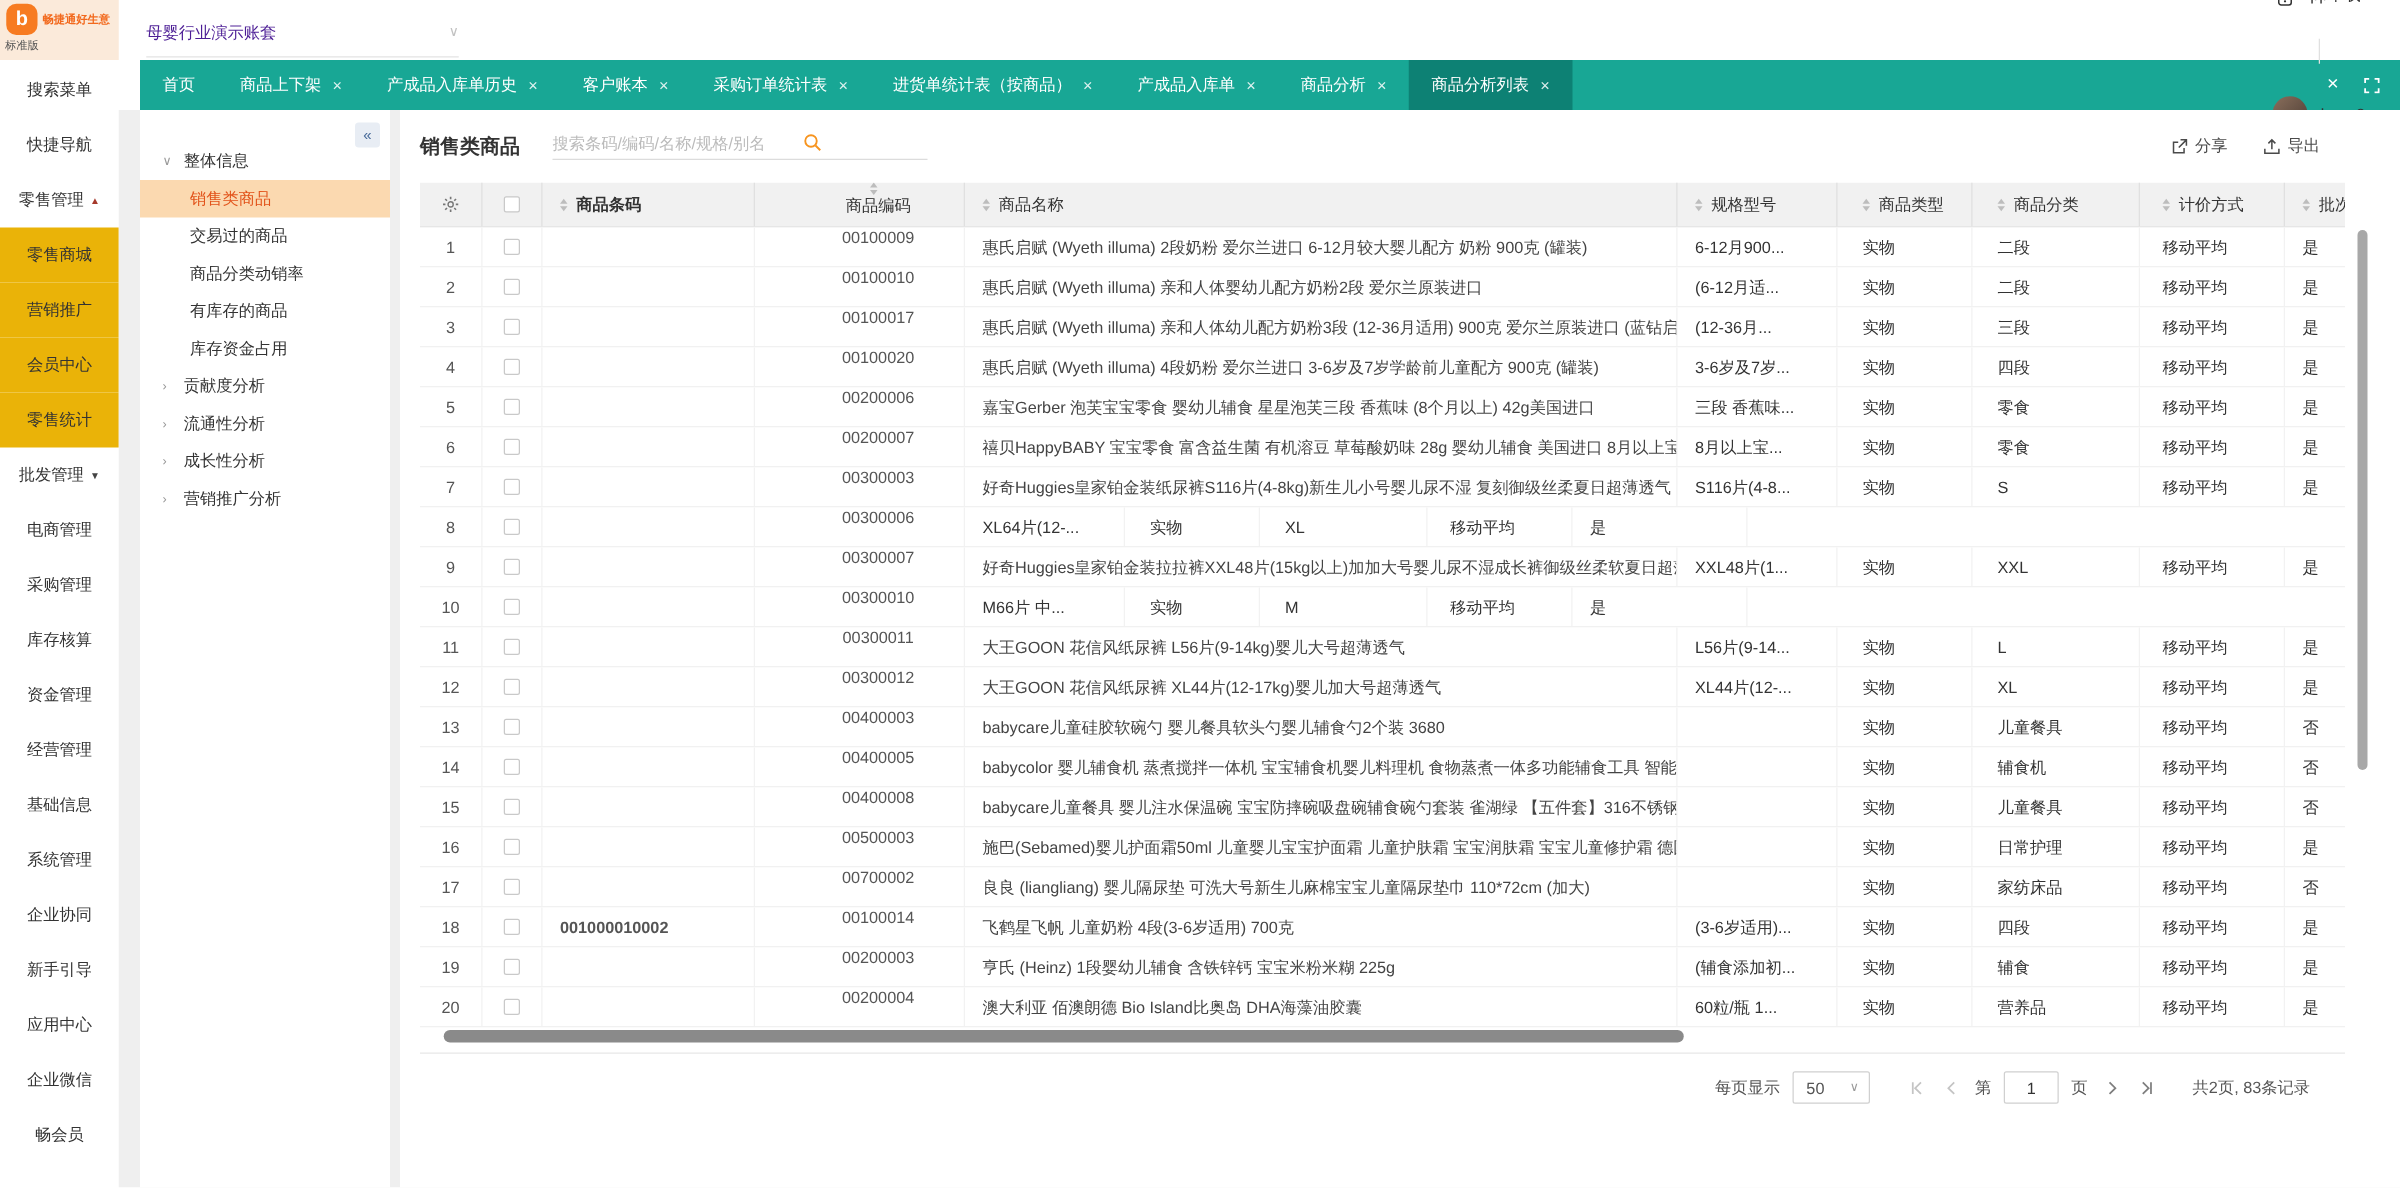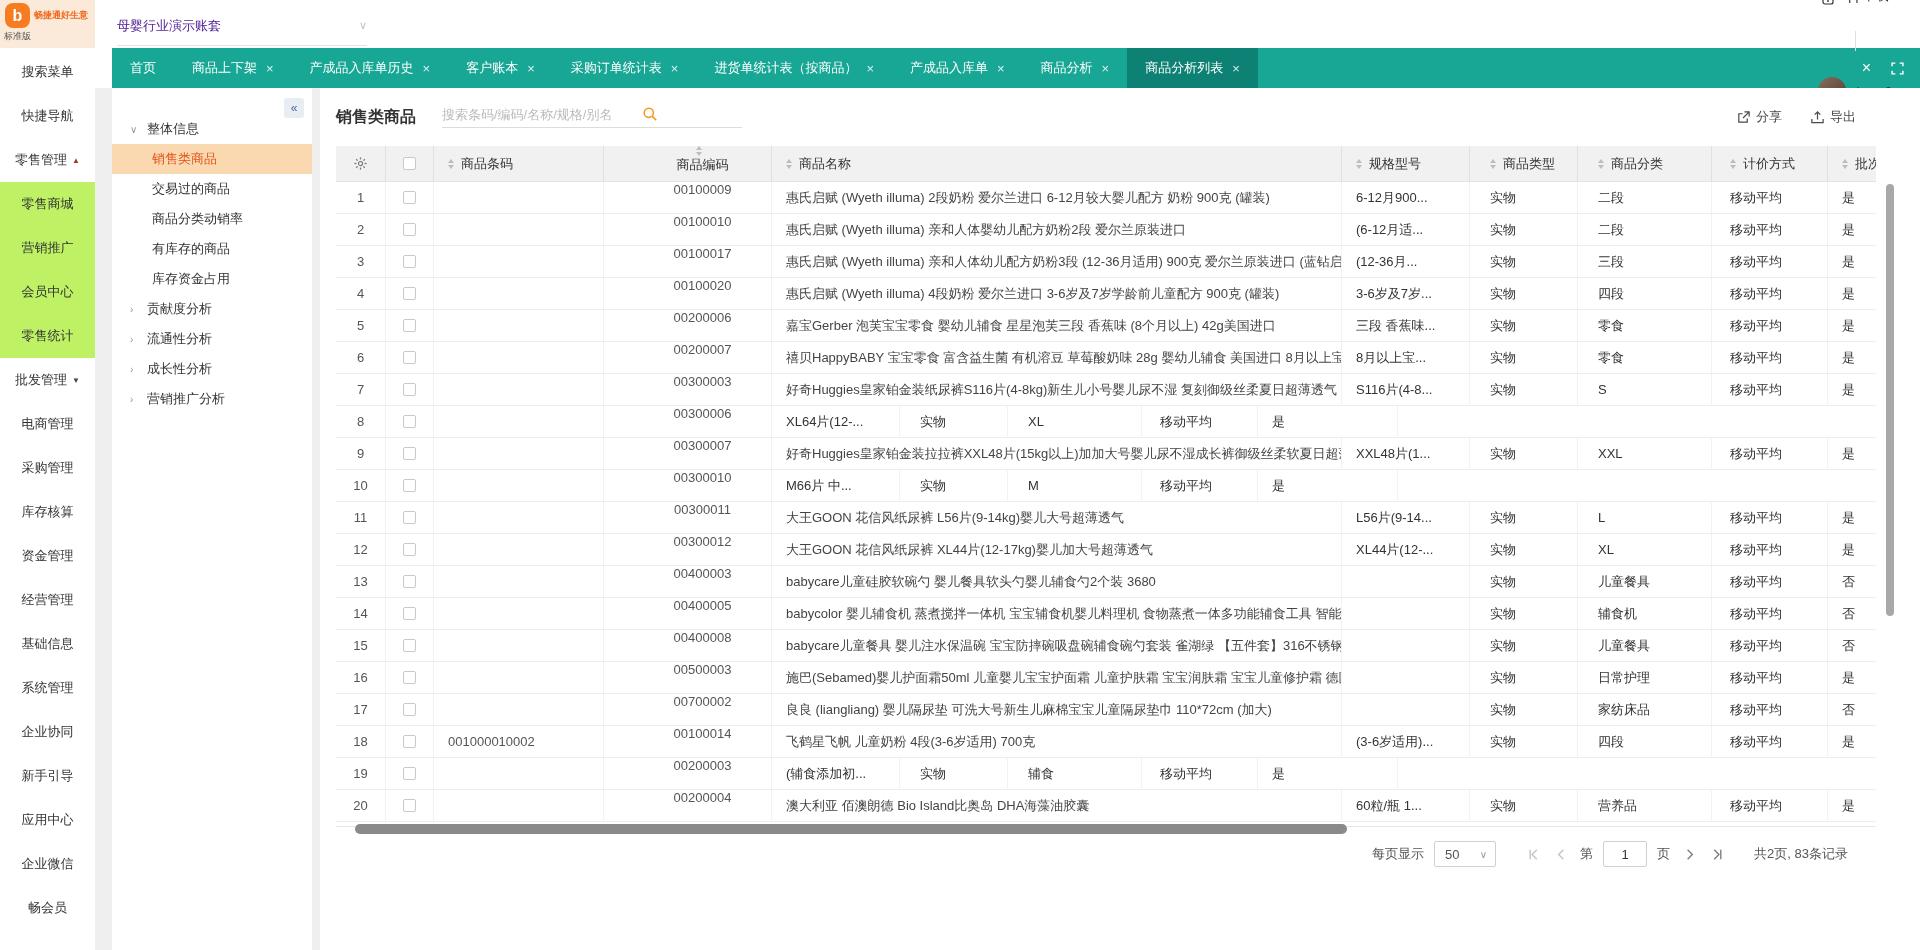--- a/index.html
+++ b/index.html
@@ -24,21 +24,21 @@
   .avatar-wrap { position:relative; width:28px; height:28px; }
   .avatar { width:28px; height:28px; border-radius:50%; background:linear-gradient(135deg,#8a6f5c,#4a3b33); }
   .avatar-badge { position:absolute; right:-2px; bottom:-1px; width:9px; height:9px; border-radius:50%;
     background:#F25C2A; border:1.5px solid #fff; }
 
   
   .app { display:flex; height:902px; }
   .sidebar { width:95px; background:#fff; flex:none; padding-top:2px; }
   .side-item { height:44px; display:flex; align-items:center; justify-content:center; gap:5px;
     cursor:pointer; color:#333; }
-  .side-item.child { background:#bef264; }
+  .side-item.child { background:#eab308; }
   .side-arrow-up { color:#A6392B; font-size:8px; }
   .side-arrow-down { color:#444; font-size:8px; }
 
   .rightcol { flex:1; display:flex; flex-direction:column; }
   .tabbar { height:40px; background:#18A795; margin-left:17px; display:flex; align-items:stretch; color:#fff; }
   .tab { display:flex; align-items:center; padding:0 18px; gap:9px; cursor:pointer; white-space:nowrap; }
   .tab.active { background:#0D8174; }
   .tab-close { font-size:13px; opacity:.85; cursor:pointer; }
   .tabbar-icons { margin-left:auto; display:flex; align-items:center; gap:20px; padding-right:16px; }
   .tabbar-icons .x { font-size:16px; cursor:pointer; }
@@ -67,21 +67,21 @@
   
   .table-viewport { width:1540px; margin-left:16px; overflow:hidden; }
   .ttable { width:1632px; }
   .t-head { display:flex; height:36px; background:#F1F1F1; border-bottom:1px solid #E2E2E2; align-items:center; }
   .t-head > div { border-right:1px solid #E0E0E0; height:100%; display:flex; align-items:center; }
   .t-row { display:flex; height:32px; border-bottom:1px solid #EDEDED; align-items:center; background:#fff; }
   .t-row > div { border-right:1px solid #F2F2F2; height:100%; display:flex; align-items:center;
     white-space:nowrap; overflow:hidden; }
   .c-gear { width:50px; justify-content:center; }
   .c-cb { width:48px; justify-content:center; }
-  .c-barcode { width:170px; padding-left:14px; }
+  .c-barcode { width:170px; padding-left:14px;font-weight:bold; }
   .c-code { width:168px; padding-left:30px;flex-direction:column; }
   .c-name { width:570px; padding-left:14px; }
   .c-spec { width:128px; padding-left:14px; }
   .c-type { width:108px; padding-left:20px; }
   .c-cat { width:134px; padding-left:20px; }
   .c-price { width:116px; padding-left:18px; }
   .c-batch { width:140px; padding-left:14px; }
   .th-label { color:#333; }
   .sort { display:inline-flex; flex-direction:column; gap:2px; margin-right:7px; }
   .sort i { display:block; width:0; height:0; border-left:3.5px solid transparent; border-right:3.5px solid transparent; }
@@ -89,21 +89,21 @@
   .sort .dn { border-top:4px solid #BDBDBD; }
   .cb { width:13px; height:13px; border:1px solid #C9C9C9; border-radius:2px; background:#fff; cursor:pointer; }
   .rownum { color:#555; }
   .cellcode { color:#555; }
   .cellname { color:#444; }
 
   .vscroll { position:absolute; top:96px; right:26px; width:8px; height:432px; border-radius:4px; background:#A8A8A8; }
   .hscroll { position:absolute; top:736px; left:35px; width:992px; height:10px; border-radius:5px; background:#8A8A8A; }
 
   
-  .tfooter { margin:4px 0 0 16px; width:1540px; border-top:1px solid #E8E8E8;
+  .tfooter { margin:20px 0 0 16px; width:1540px; border-top:1px solid #E8E8E8;
     display:flex; justify-content:flex-end; align-items:center; gap:10px; padding:14px 28px 0 0; color:#555; }
   .per-select { width:62px; height:26px; border:1px solid #D0D0D0; border-radius:2px; display:flex;
     align-items:center; padding:0 8px 0 10px; cursor:pointer; background:#fff; }
   .per-select .chev { margin-left:auto; color:#999; font-size:10px; }
   .pg-ico { display:flex; align-items:center; justify-content:center; width:18px; height:18px; cursor:pointer; }
   .page-input { width:44px; height:26px; border:1px solid #D0D0D0; border-radius:2px; text-align:center;
     font-size:13px; color:#333; outline:none; font-family:"Liberation Sans","DejaVu Sans",sans-serif; }
   .pg-gap { width:8px; }
 </style>
 </head>
@@ -650,20 +650,21 @@
                 <div class="c-price">移动平均</div>
                 <div class="c-batch">是</div>
               </div>
               <div class="t-row">
                 <div class="c-gear rownum">19</div>
                 <div class="c-cb">
                   <span class="cb"></span>
                 </div>
                 <div class="c-barcode cellcode"></div>
                 <div class="c-code cellcode">00200003</div>
+                <div class="c-name cellname">亨氏 (Heinz) 1段婴幼儿辅食 含铁锌钙 宝宝米粉米糊 225g</div>
                 <div class="c-spec">(辅食添加初...</div>
                 <div class="c-type">实物</div>
                 <div class="c-cat">辅食</div>
                 <div class="c-price">移动平均</div>
                 <div class="c-batch">是</div>
               </div>
               <div class="t-row">
                 <div class="c-gear rownum">20</div>
                 <div class="c-cb">
                   <span class="cb"></span>

